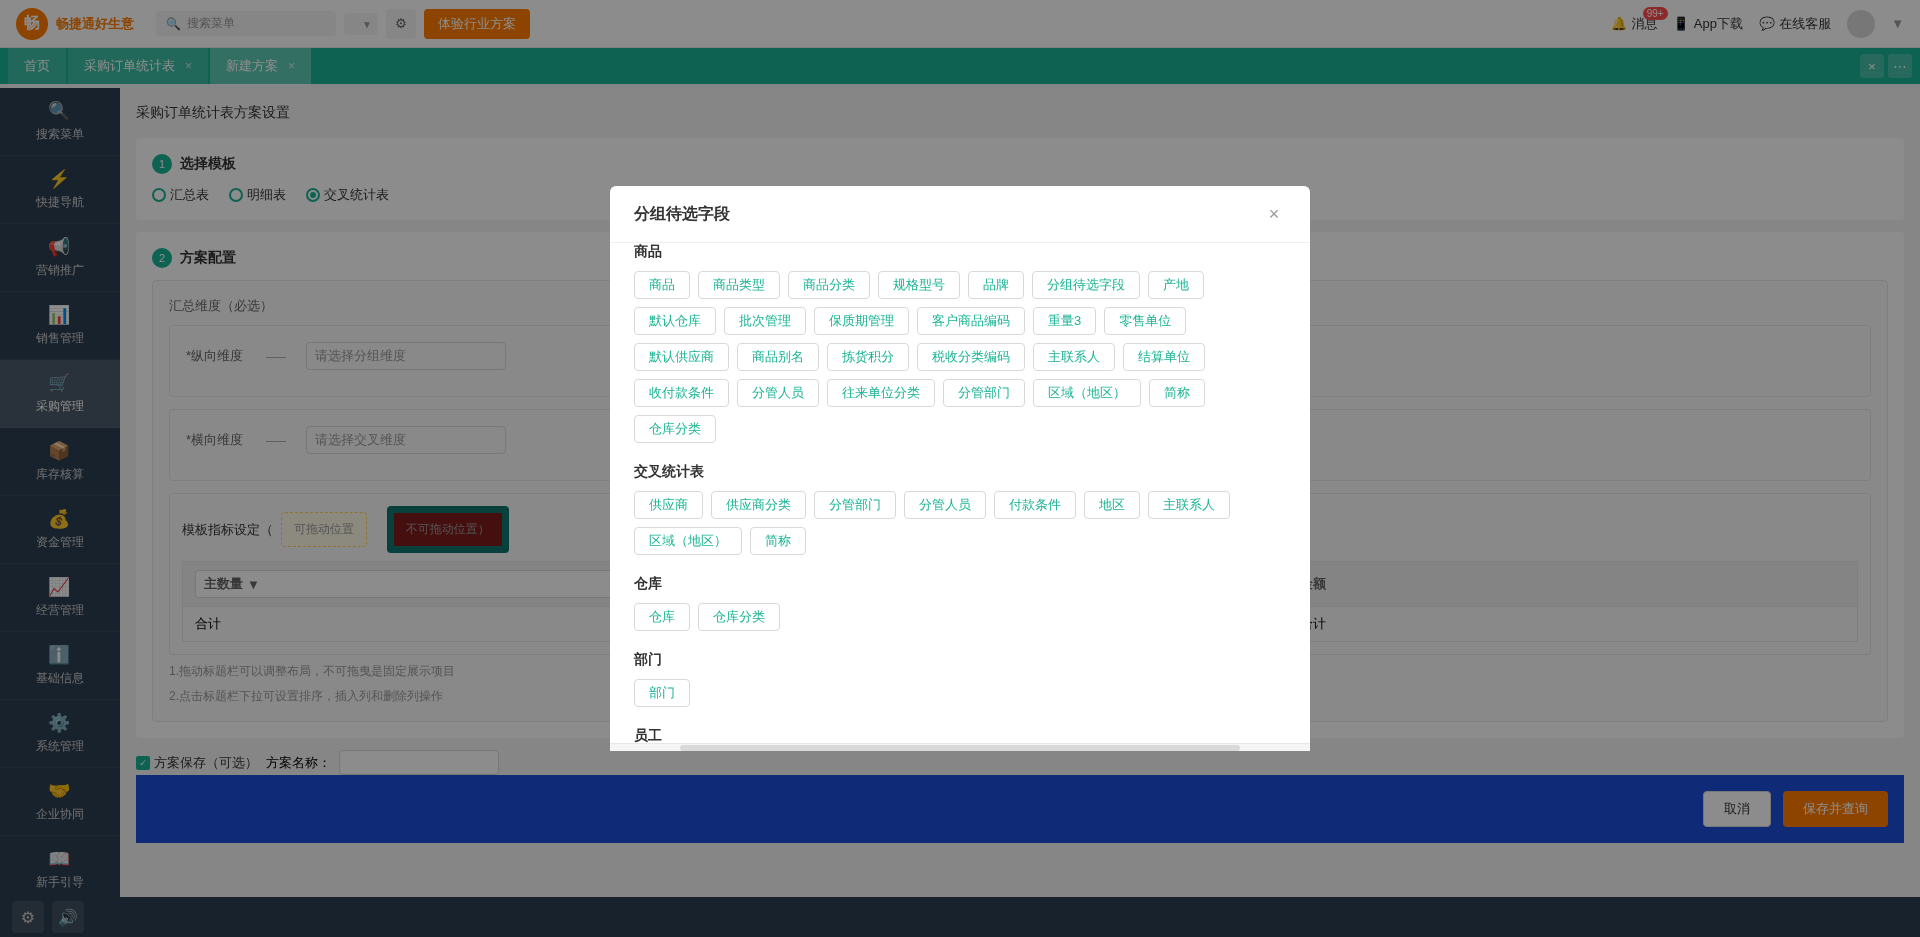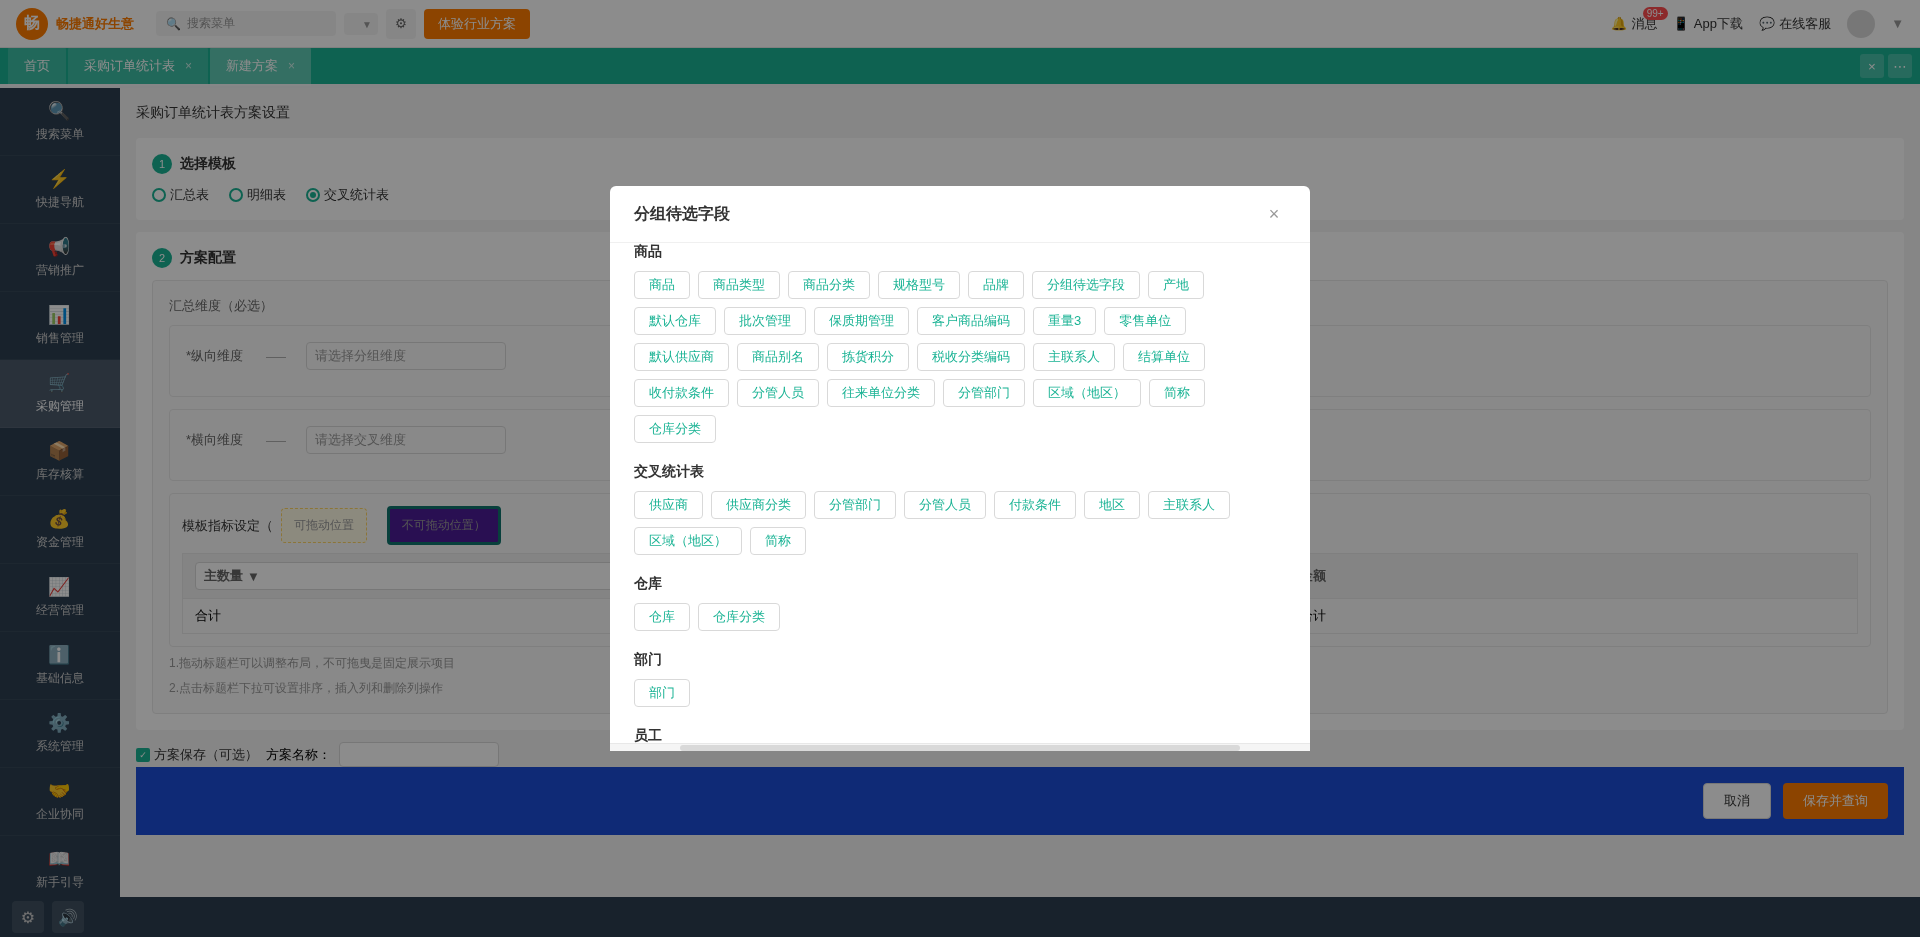--- a/index.html
+++ b/index.html
@@ -311,22 +311,22 @@
     }
     .draggable-zone {
       background: #fffbe6;
       border: 1px dashed #ffd666;
       border-radius: 4px;
       padding: 8px 12px;
       font-size: 12px;
       color: #999;
     }
     .undraggable-zone {
-      background: #4c1d95;
-      border: 3px solid #0f766e;
+      background: #7f1d1d;
+      border: 7px solid #0f766e;
       border-radius: 4px;
       padding: 8px 12px;
       font-size: 12px;
       color: #999;
     }
     .indicators-table {
       width: 100%;
       border-collapse: collapse;
       margin-top: 8px;
     }

